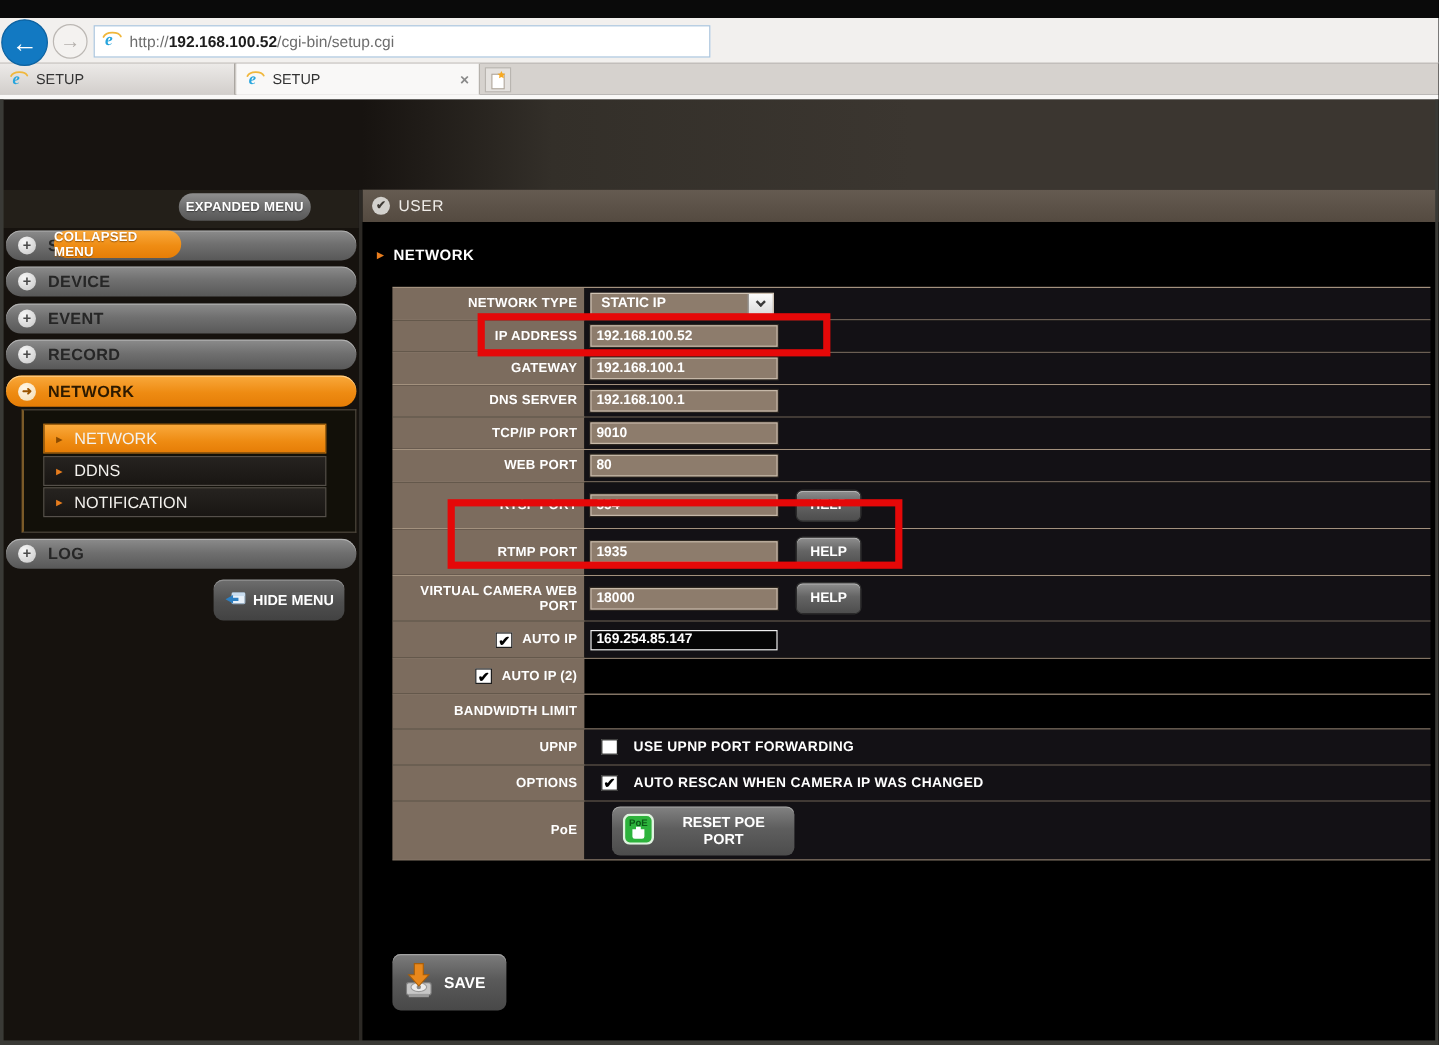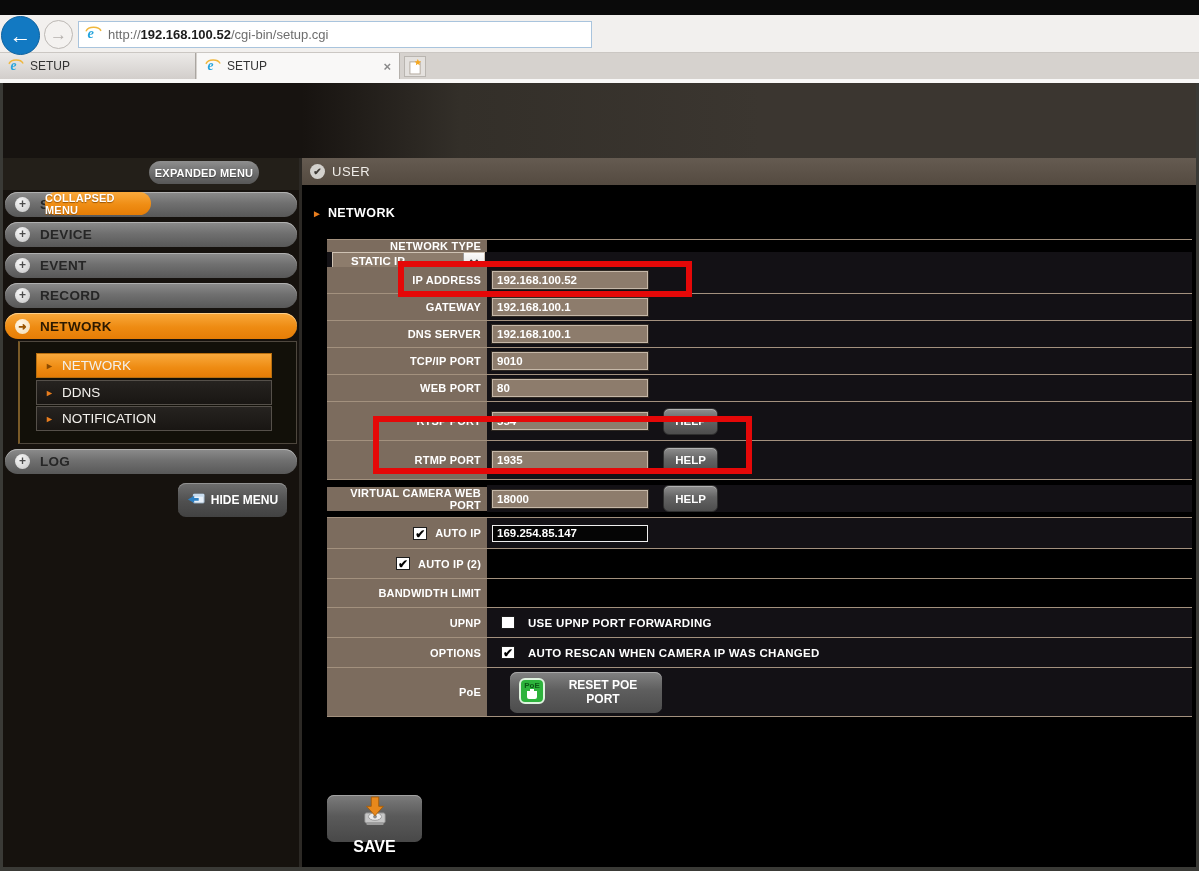--- a/index.html
+++ b/index.html
@@ -74,29 +74,29 @@
   .sechead .secarrow { color:#e87d1e; font-size:10px; }
   .sechead .sectitle { color:#fff; font-weight:bold; font-size:12.5px; letter-spacing:0.4px; }
   .ftable { position:absolute; left:25px; top:54px; width:865px; border-top:1px solid #a3917e; }
   .frow { display:flex; border-bottom:1px solid #a3917e; }
   .flabel { width:160px; background:#7c6c5e; display:flex; align-items:center; justify-content:flex-end; gap:8px; padding-right:6px; }
   .flabel .ltext { color:#fff; font-size:11px; font-weight:700; letter-spacing:0.2px; text-align:right; }
   .fvalue { flex:1; display:flex; align-items:center; padding-left:5px; background:#131115; }
   .tin { width:156px; height:18px; background:#8d7c6c; border:1px solid #c6b8a8; box-shadow:0 0 0 1px #2e2822; color:#fff; font-size:11.5px; font-weight:600; padding:0 4px; font-family:"Liberation Sans",sans-serif; }
   .tin.dark { background:#050505; border:1px solid #efefef; box-shadow:none; height:17px; }
   .sel { width:153px; height:19px; background:#8d7c6c; border:1px solid #cfc2b3; display:flex; cursor:pointer; }
-  .sel-text { flex:1; color:#fff; font-size:11.5px; font-weight:600; padding-left:18px; line-height:17px; white-space:nowrap; overflow:hidden; }
+  .sel-text { flex:1; color:#fff; font-size:11.5px; font-weight:600; padding-left:8px; line-height:17px; white-space:nowrap; overflow:hidden; }
   .sel-btn { width:21px; background:linear-gradient(#fbfbfb,#dcdcdc); border-left:1px solid #9a9a9a; display:flex; align-items:center; justify-content:center; }
   .chev { width:6px; height:6px; border-right:2px solid #3a3a3a; border-bottom:2px solid #3a3a3a; transform:rotate(45deg) translate(-1px,-1px); }
   .helpbtn { margin-left:15px; width:55px; height:27px; border-radius:6px; border:1px solid #2f2f2f; background:linear-gradient(#8f8f8f,#646464 45%,#4d4d4d); color:#fff; font-weight:bold; font-size:11.5px; cursor:pointer; box-shadow:inset 0 1px 0 #b2b2b2; font-family:"Liberation Sans",sans-serif; }
   .cb { width:14px; height:13px; background:#fff; border:1px solid #1d1d1d; font-size:12px; line-height:12px; text-align:center; color:#000; font-weight:700; cursor:pointer; flex:0 0 14px; }
   .cbrow-pad { padding-left:14px; gap:13px; }
   .cblabel { color:#fff; font-size:11.5px; font-weight:600; letter-spacing:0.3px; }
   .poebtn { margin-left:18px; width:152px; height:41px; border-radius:7px; border:none; background:linear-gradient(#828282,#5e5e5e 45%,#4c4c4c); box-shadow:inset 0 1px 0 #a8a8a8; display:flex; align-items:center; gap:8px; padding:0 9px; color:#fff; font-weight:bold; font-size:12px; cursor:pointer; font-family:"Liberation Sans",sans-serif; }
-  .savebtn { position:absolute; left:25px; top:610px; width:95px; height:47px; border-radius:7px; border:none; background:linear-gradient(#7c7c7c,#5a5a5a 45%,#484848); box-shadow:inset 0 1px 0 #a2a2a2; display:flex; align-items:center; gap:7px; padding:0 8px; color:#fff; font-weight:bold; font-size:16px; cursor:pointer; font-family:"Liberation Sans",sans-serif;flex-direction:column; }
+  .savebtn { position:absolute; left:25px; top:610px; width:95px; height:47px; border-radius:7px; border:none; background:linear-gradient(#7c7c7c,#5a5a5a 45%,#484848); box-shadow:inset 0 1px 0 #a2a2a2; display:flex; align-items:center; gap:7px; padding:0 8px; color:#fff; font-weight:bold; font-size:13px; cursor:pointer; font-family:"Liberation Sans",sans-serif; }
 
   
   .redrect { position:absolute; border:6px solid #e50808; z-index:50; pointer-events:none; }
   .redrect.ip { left:398px; top:261px; width:294px; height:36px; }
   .redrect.rtsp { left:373px; top:416px; width:379px; height:58px; }
 </style>
 </head>
 <body>
 
 <div class="screen">
@@ -219,21 +219,21 @@
       <span>HIDE MENU</span>
     </div>
   </div>
 
   <div class="content">
     <div class="sechead">
       <span class="secarrow">►</span>
       <span class="sectitle">NETWORK</span>
     </div>
     <div class="ftable" id="form-table">
-        <div class="frow" style="height: 27px; flex-direction: column;">
+        <div class="frow" style="height: 27px;">
           <div class="flabel">
             <span class="ltext">NETWORK TYPE</span>
           </div>
           <div class="fvalue">
             <div class="sel">
               <span class="sel-text">STATIC IP</span>
               <span class="sel-btn">
                 <span class="chev"></span>
               </span>
             </div>
@@ -290,21 +290,21 @@
         </div>
         <div class="frow" style="height: 39px;">
           <div class="flabel">
             <span class="ltext">RTMP PORT</span>
           </div>
           <div class="fvalue">
             <input class="tin" value="1935" style="">
             <button class="helpbtn">HELP</button>
           </div>
         </div>
-        <div class="frow" style="height: 38px; align-items: center;">
+        <div class="frow" style="height: 38px;">
           <div class="flabel">
             <span class="ltext">VIRTUAL CAMERA WEB PORT</span>
           </div>
           <div class="fvalue">
             <input class="tin" value="18000" style="">
             <button class="helpbtn">HELP</button>
           </div>
         </div>
         <div class="frow" style="height: 31px;">
           <div class="flabel">

